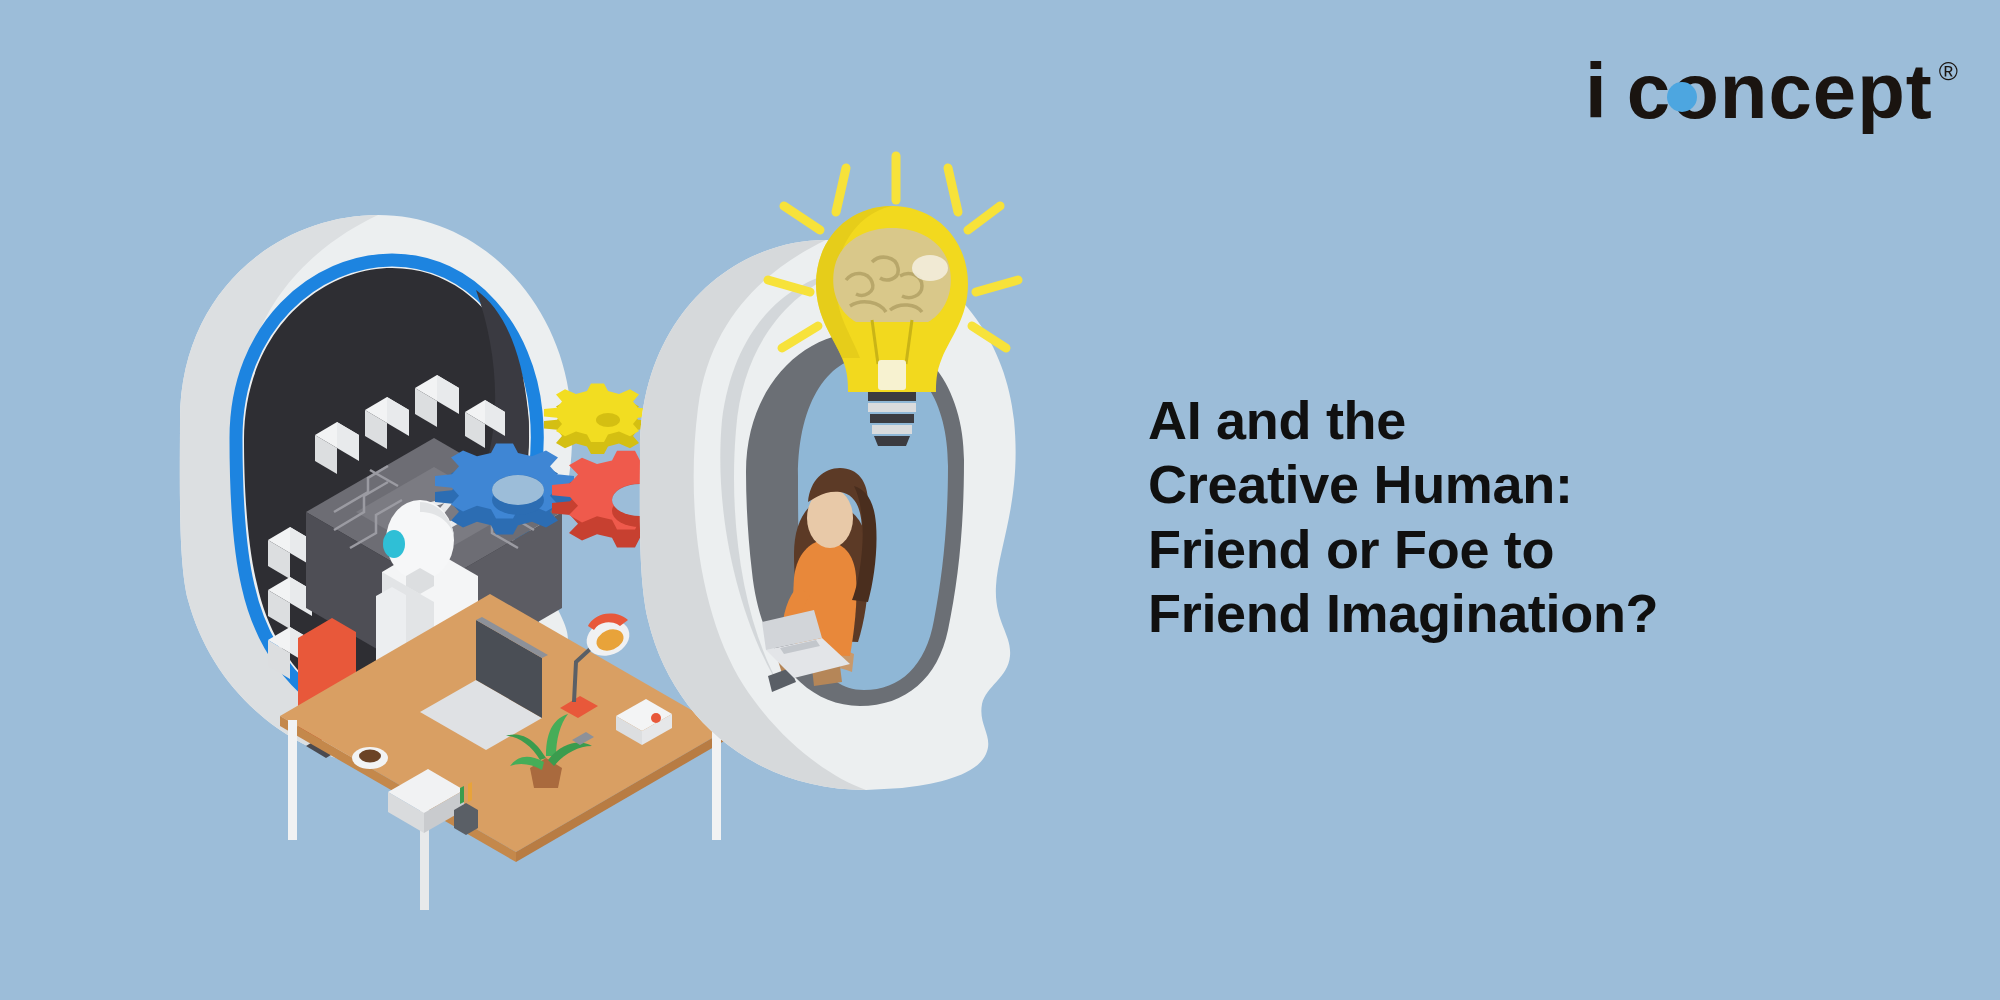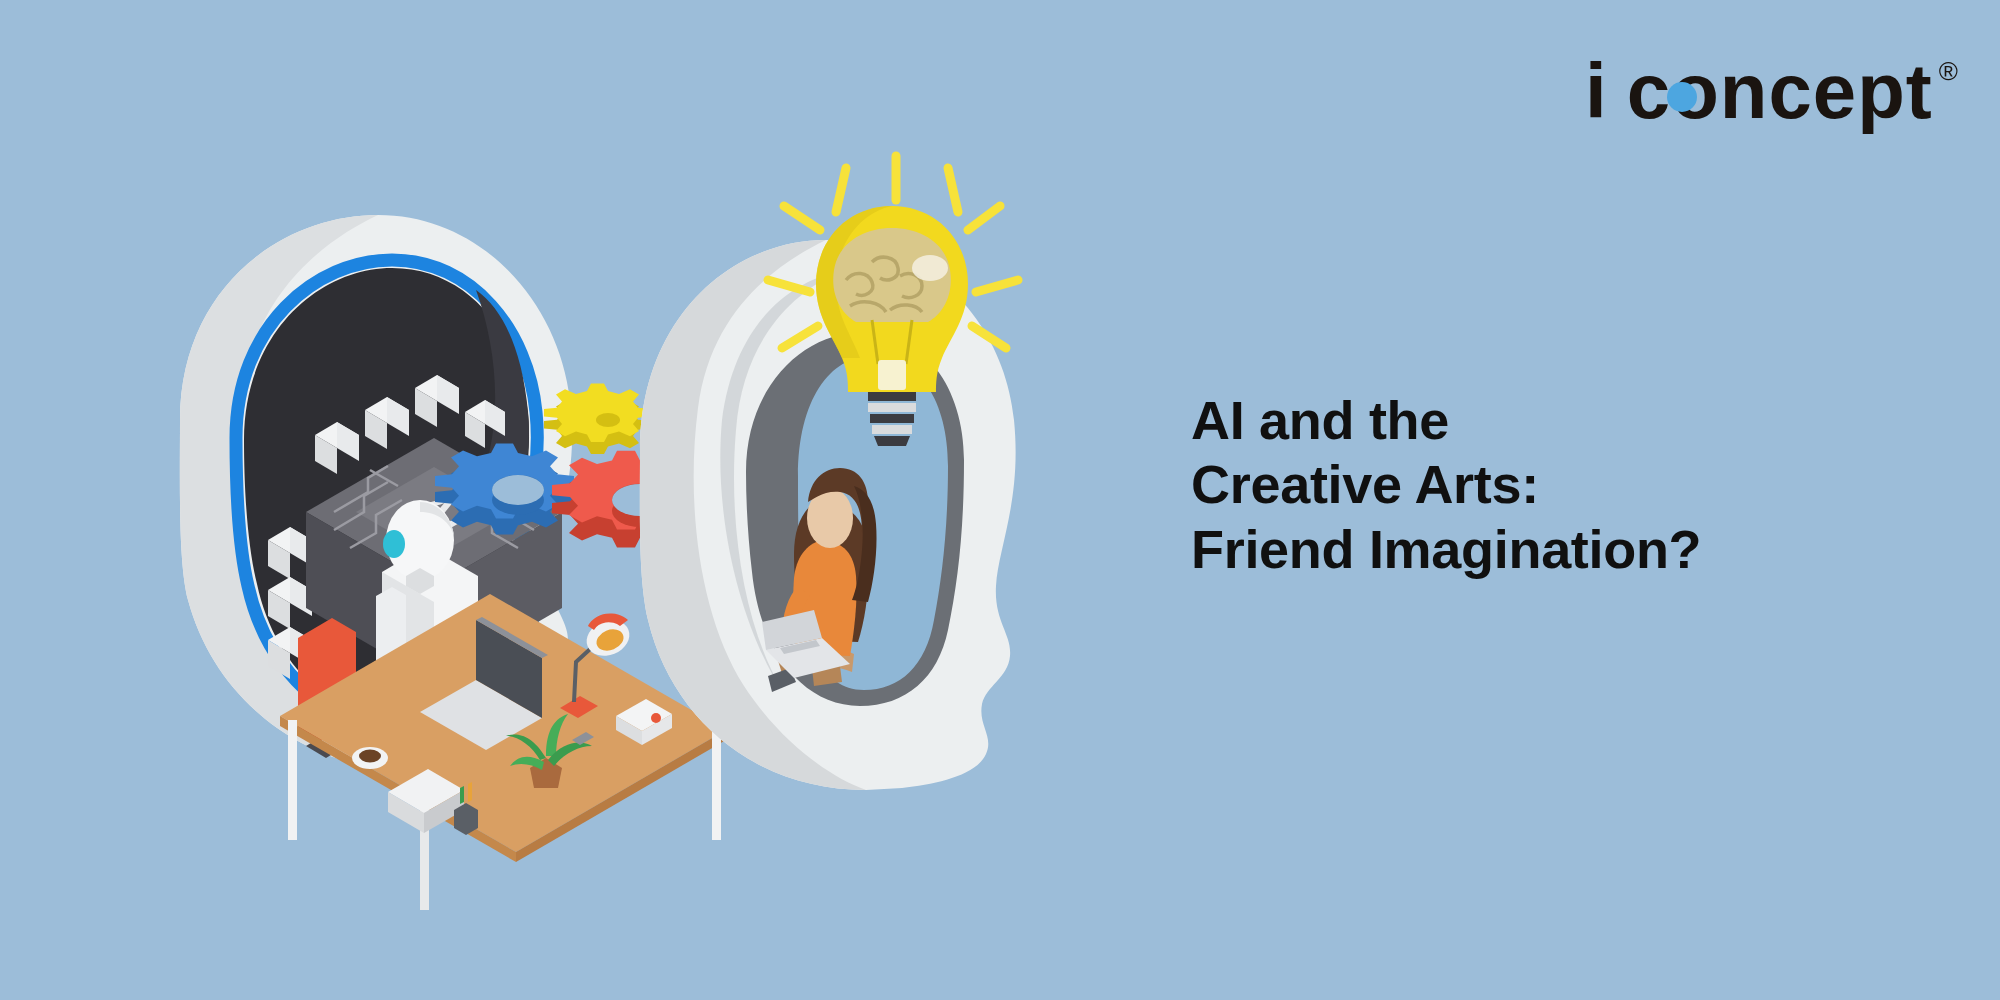--- a/index.html
+++ b/index.html
@@ -68,21 +68,21 @@
     position: absolute;
     left: 1148px;
     top: 388px;
     width: 740px;
     color: #101010;
     font-size: 54px;
     font-weight: bold;
     line-height: 1.19;
     letter-spacing: -0.3px;
   }
-  .headline .line { display: block; white-space: nowrap; margin-left: 43px; }
+  .headline .line { display: block; white-space: nowrap; }
 
   
   .art {
     position: absolute;
     left: 120px;
     top: 120px;
     width: 1000px;
     height: 790px;
   }
   .art svg { display:block; }
@@ -96,21 +96,22 @@
     <span class="logo-i">i</span>
     <span class="logo-word">
       <span class="logo-text">concept</span>
       <span class="logo-dot"></span>
     </span>
     <span class="logo-reg">®</span>
   </div>
 
   <div class="headline">
     <span class="line">AI and the</span>
-    <span class="line">Creative Arts:</span>
+    <span class="line">Creative Human:</span>
+    <span class="line">Friend or Foe to</span>
     <span class="line">Friend Imagination?</span>
   </div>
 
   <div class="art">
     <svg width="1000" height="790" viewBox="0 0 1000 790" xmlns="http://www.w3.org/2000/svg">
 
       <g>
 
         <path d="M60 300
                  C 60 170, 160 95, 258 95

